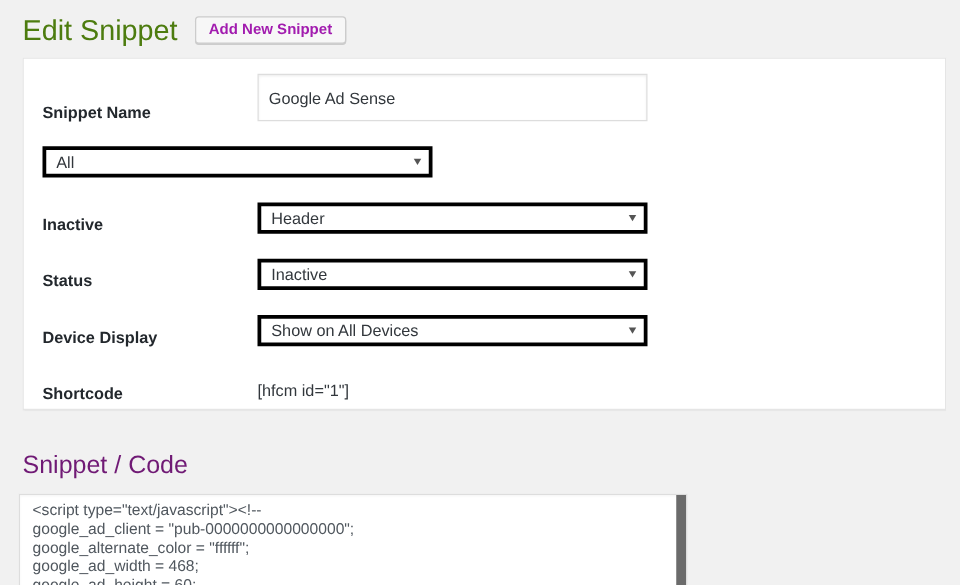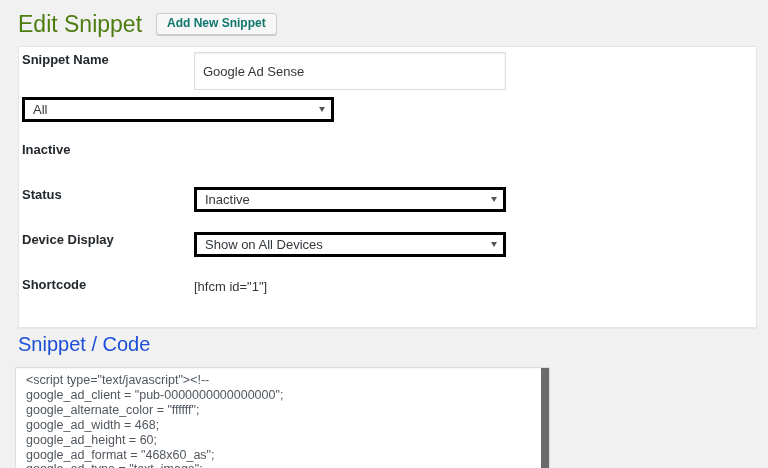--- a/index.html
+++ b/index.html
@@ -22,41 +22,41 @@
   }
   .add-new-btn {
     margin-left: 14px;
     display: inline-block;
     background: #f7f7f7;
     border: 1px solid #ccc;
     border-radius: 3px;
     box-shadow: 0 1px 0 #ccc;
     padding: 3px 10px 4px;
     font-size: 12px; font-weight: 600; line-height: 1.1;
-    color: #0f766e;
+    color: #a21caf;
     text-decoration: none;
     cursor: pointer;
     white-space: nowrap;
   }
 
   
   .form-panel {
     margin-top: 7px;
     margin-left: 0;
     width: 739px;
     background: #fff;
     border: 1px solid #e5e5e5;
     box-shadow: 0 1px 1px rgba(0,0,0,.04);
     padding: 5px 0;
   }
   .form-row {
     display: flex;
-    align-items: flex-start;
+    align-items: flex-end;
     height: 45px;
-    padding: 0 3px;
+    padding: 0 15px;
   }
   .form-label {
     width: 172px;
     flex: 0 0 172px;
     font-size: 13px;
     font-weight: 600;
     color: #23282d;
   }
   .form-field { width: 312px; flex: 0 0 312px; position: relative; }
   .text-input {
@@ -96,23 +96,23 @@
     border-top: 5px solid #555;
     pointer-events: none;
   }
   .shortcode-value {
     font-size: 13px;
     color: #32373c;
   }
 
   
   h2.code-heading {
-    margin: 4px 0 11px 0;
+    margin: 32px 0 11px 0;
     font-size: 20px; font-weight: 400; line-height: 1.2;
-    color: #1d4ed8;
+    color: #701a75;
   }
   .code-box {
     position: relative;
     margin-left: -3px;
     width: 535px;
     height: 170px;         
     background: #fff;
     border: 1px solid #ddd;
     box-shadow: inset 0 1px 2px rgba(0,0,0,.04);
     overflow: hidden;
@@ -158,20 +158,28 @@
           <select class="select-input">
             <option>All</option>
           </select>
           <span class="select-arrow"></span>
         </div>
       </div>
     </div>
 
     <div class="form-row">
       <div class="form-label">Inactive</div>
+      <div class="form-field">
+        <div class="select-wrap">
+          <select class="select-input">
+            <option>Header</option>
+          </select>
+          <span class="select-arrow"></span>
+        </div>
+      </div>
     </div>
 
     <div class="form-row">
       <div class="form-label">Status</div>
       <div class="form-field">
         <div class="select-wrap">
           <select class="select-input">
             <option>Inactive</option>
           </select>
           <span class="select-arrow"></span>

